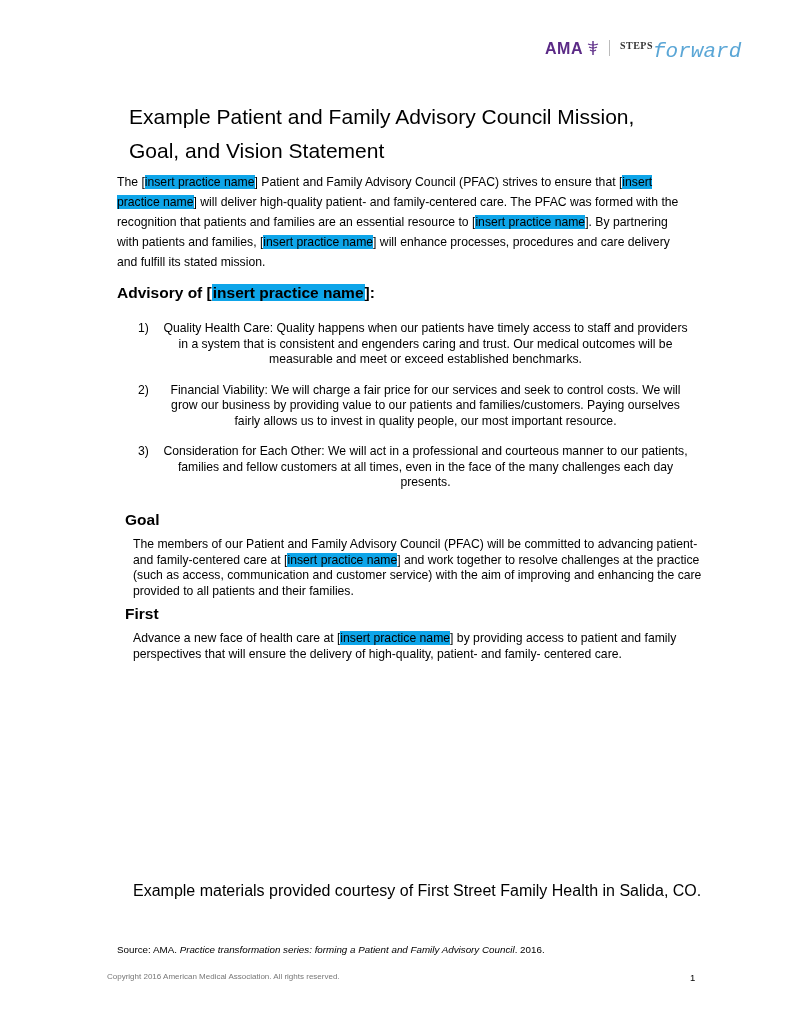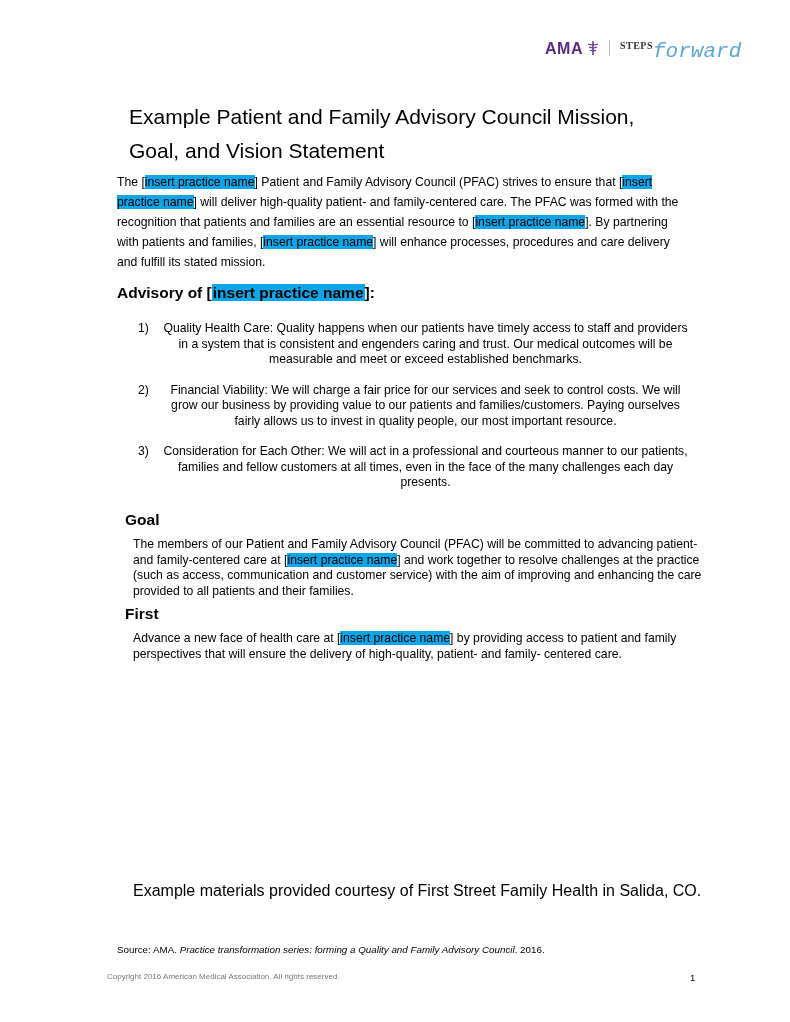--- a/index.html
+++ b/index.html
@@ -71,15 +71,15 @@
   </li>
 </ul>
 
 <h2 class="sec-h" style="top:503px;">Goal</h2>
 <p class="sec-p" style="top:521px;"><span>The members of our Patient and Family Advisory Council (PFAC) will be committed to advancing patient- and family-centered care at [</span><span class="hl">insert practice name</span><span>] and work together to resolve challenges at the practice (such as access, communication and customer service) with the aim of improving and enhancing the care provided to all patients and their families.</span></p>
 
 <h2 class="sec-h" style="top:597px;">First</h2>
 <p class="sec-p" style="top:615px;"><span>Advance a new face of health care at [</span><span class="hl">insert practice name</span><span>] by providing access to patient and family perspectives that will ensure the delivery of high-quality, patient- and family- centered care.</span></p>
 
 <p class="courtesy">Example materials provided courtesy of First Street Family Health in Salida, CO.</p>
-<p class="source"><span>Source: AMA. </span><i>Practice transformation series: forming a Quality and Family Advisory Council</i><span>. 2016.</span></p>
+<p class="source"><span>Source: AMA. </span><i>Practice transformation series: forming a Patient and Family Advisory Council</i><span>. 2016.</span></p>
 <p class="copyright">Copyright 2016 American Medical Association. All rights reserved.</p>
 <p class="pagenum">1</p>
 
 </body></html>

